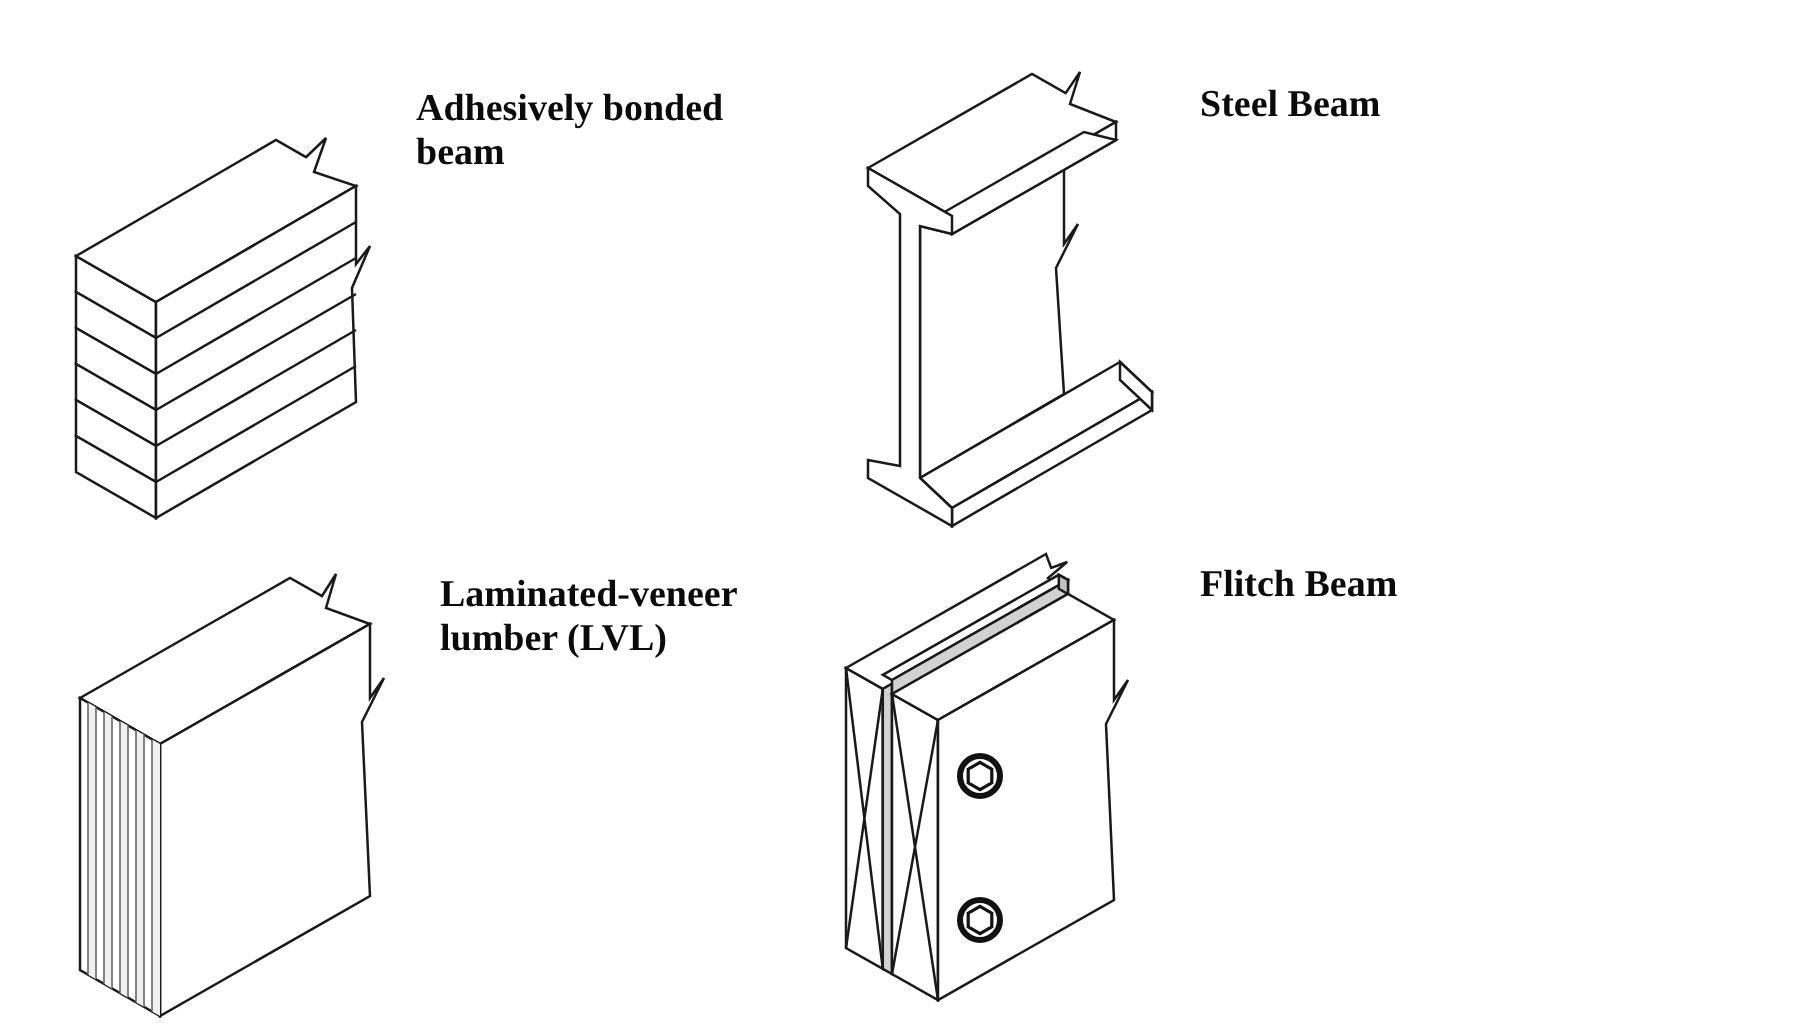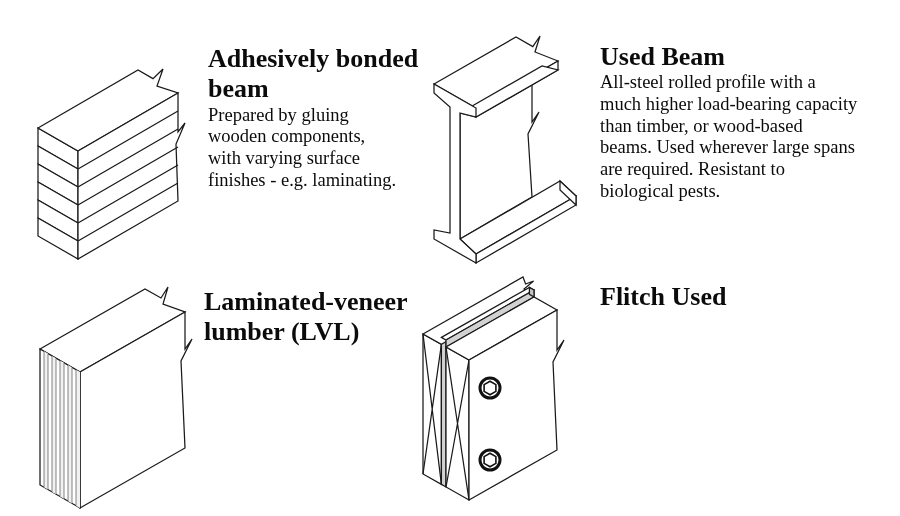--- a/index.html
+++ b/index.html
@@ -1,19 +1,19 @@
 <!DOCTYPE html>
 <html><head>
 <meta charset="utf-8">
 <style>
   html,body{margin:0;padding:0;}
   body{width:900px;height:516px;background:#ffffff;position:relative;overflow:hidden;
        font-family:"Liberation Serif", serif;color:#0b0b0b;}
   .abs{position:absolute;}
-  .cell-text h3{margin:0;font-size:26px;line-height:1.17;font-weight:bold;white-space:pre-line;}
+  .cell-text h3{margin:0;font-size:19px;line-height:1.17;font-weight:bold;white-space:pre-line;}
   .cell-text p{margin:0;font-size:18.5px;line-height:1.17;white-space:pre-line;}
   svg{display:block;}
   .ln{stroke:#1a1a1a;stroke-width:1.25;fill:none;}
   .face{stroke:#1a1a1a;stroke-width:1.25;fill:#ffffff;}
   .steel{stroke:#1a1a1a;stroke-width:1.25;fill:#d2d2d2;}
   .steelcap{stroke:#1a1a1a;stroke-width:1.25;fill:#c4c4c4;}
   .thin{stroke:#666;stroke-width:0.8;fill:none;}
   .veneer{fill:#f1f1f1;stroke:none;}
 </style>
 </head>
@@ -94,36 +94,26 @@
   </g>
   <g>
     <circle cx="75" cy="184" r="10" fill="#ffffff" stroke="#111" stroke-width="3"></circle>
     <polygon points="75,177.2 69.1,180.6 69.1,187.4 75,190.8 80.9,187.4 80.9,180.6" fill="#ffffff" stroke="#111" stroke-width="1.6"></polygon>
   </g>
 </svg>
 
 <div class="abs cell-text" style="left:208px;top:44px;width:230px">
   <h3>Adhesively bonded
 beam</h3>
-  <p>Prepared by gluing
-wooden components,
-with varying surface
-finishes - e.g. laminating.</p>
 </div>
 
 <div class="abs cell-text" style="left:600px;top:42px;width:300px">
-  <h3>Used Beam</h3>
-  <p>All-steel rolled profile with a
-much higher load-bearing capacity
-than timber, or wood-based
-beams. Used wherever large spans
-are required. Resistant to
-biological pests.</p>
+  <h3>Steel Beam</h3>
 </div>
 
-<div class="abs cell-text" style="left:204px;top:287px;width:240px">
+<div class="abs cell-text" style="left:220px;top:287px;width:240px">
   <h3>Laminated-veneer
 lumber (LVL)</h3>
 </div>
 
 <div class="abs cell-text" style="left:600px;top:282px;width:300px">
-  <h3>Flitch Used</h3>
+  <h3>Flitch Beam</h3>
 </div>
 
 </body></html>

